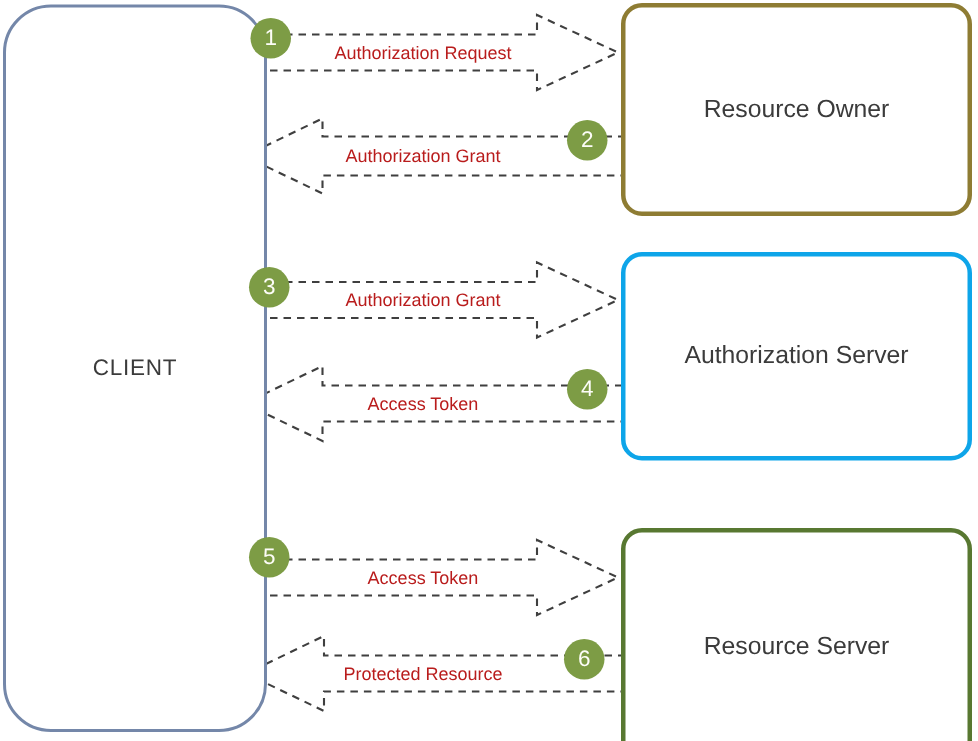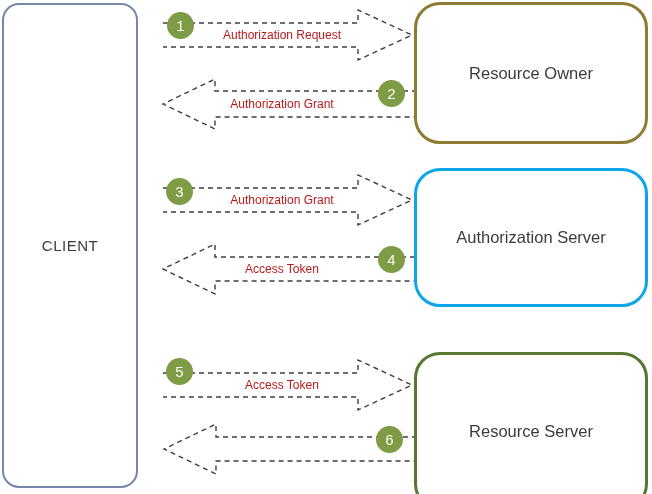--- a/index.html
+++ b/index.html
@@ -26,30 +26,30 @@
     position: absolute;
     display: flex;
     align-items: center;
     justify-content: center;
     color: #3b3b3b;
     background: #ffffff;
     box-sizing: border-box;
   }
   .client-box {
     left: 2px; top: 3px;
-    width: 136px; height: 485px;
+    width: 176px; height: 485px;
     border: 2.5px solid #7487a9;
-    border-radius: 17px;
+    border-radius: 32px;
     font-size: 15px;
     letter-spacing: 0.5px;
   }
   .entity-box {
     left: 414px;
     width: 234px;
-    border-radius: 26px;
+    border-radius: 14px;
     font-size: 16.5px;
   }
   .entity-owner  { top: 2px;   height: 142px; border: 3px solid #8e7c33; }
   .entity-auth   { top: 168px; height: 139px; border: 3px solid #0ea5e9; }
   .entity-res    { top: 352px; height: 158px; border: 3px solid #587831; }
   .step-badge {
     position: absolute;
     width: 27px; height: 27px;
     border-radius: 50%;
     background: #7d9c45;
@@ -118,14 +118,15 @@
   <div class="step-badge badge-3">3</div>
   <div class="step-badge badge-4">4</div>
   <div class="step-badge badge-5">5</div>
   <div class="step-badge badge-6">6</div>
 
   <div class="arrow-label label-1">Authorization Request</div>
   <div class="arrow-label label-2">Authorization Grant</div>
   <div class="arrow-label label-3">Authorization Grant</div>
   <div class="arrow-label label-4">Access Token</div>
   <div class="arrow-label label-5">Access Token</div>
+  <div class="arrow-label label-6">Protected Resource</div>
 
 </div>
 
 </body></html>

